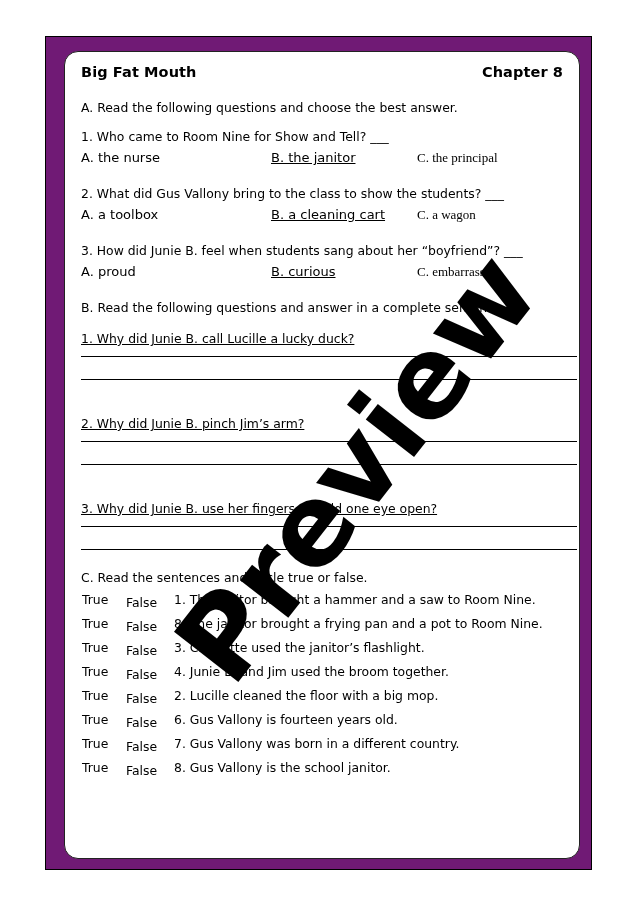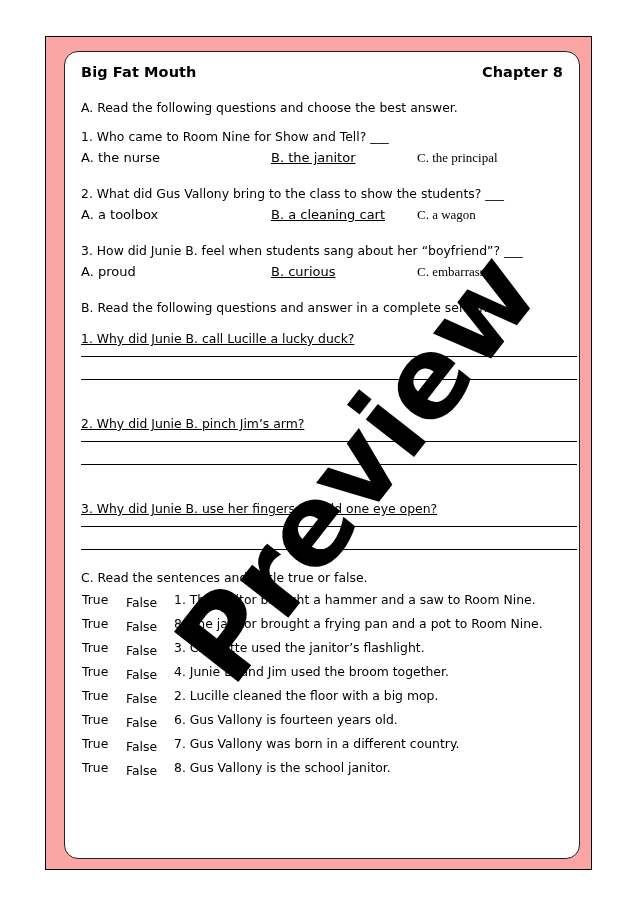--- a/index.html
+++ b/index.html
@@ -18,21 +18,21 @@
 
   
   #page-frame {
     position: absolute;
     left: 45px;
     top: 36px;
     width: 547px;
     height: 834px;
     border: 1.6px solid #000000;
     box-sizing: border-box;
-    background: #fca5a5;
+    background: #701a75;
   }
 
   
   #worksheet-card {
     position: absolute;
     left: 18px;
     top: 14px;
     width: 516px;
     height: 808px;
     border: 1.2px solid #222222;

